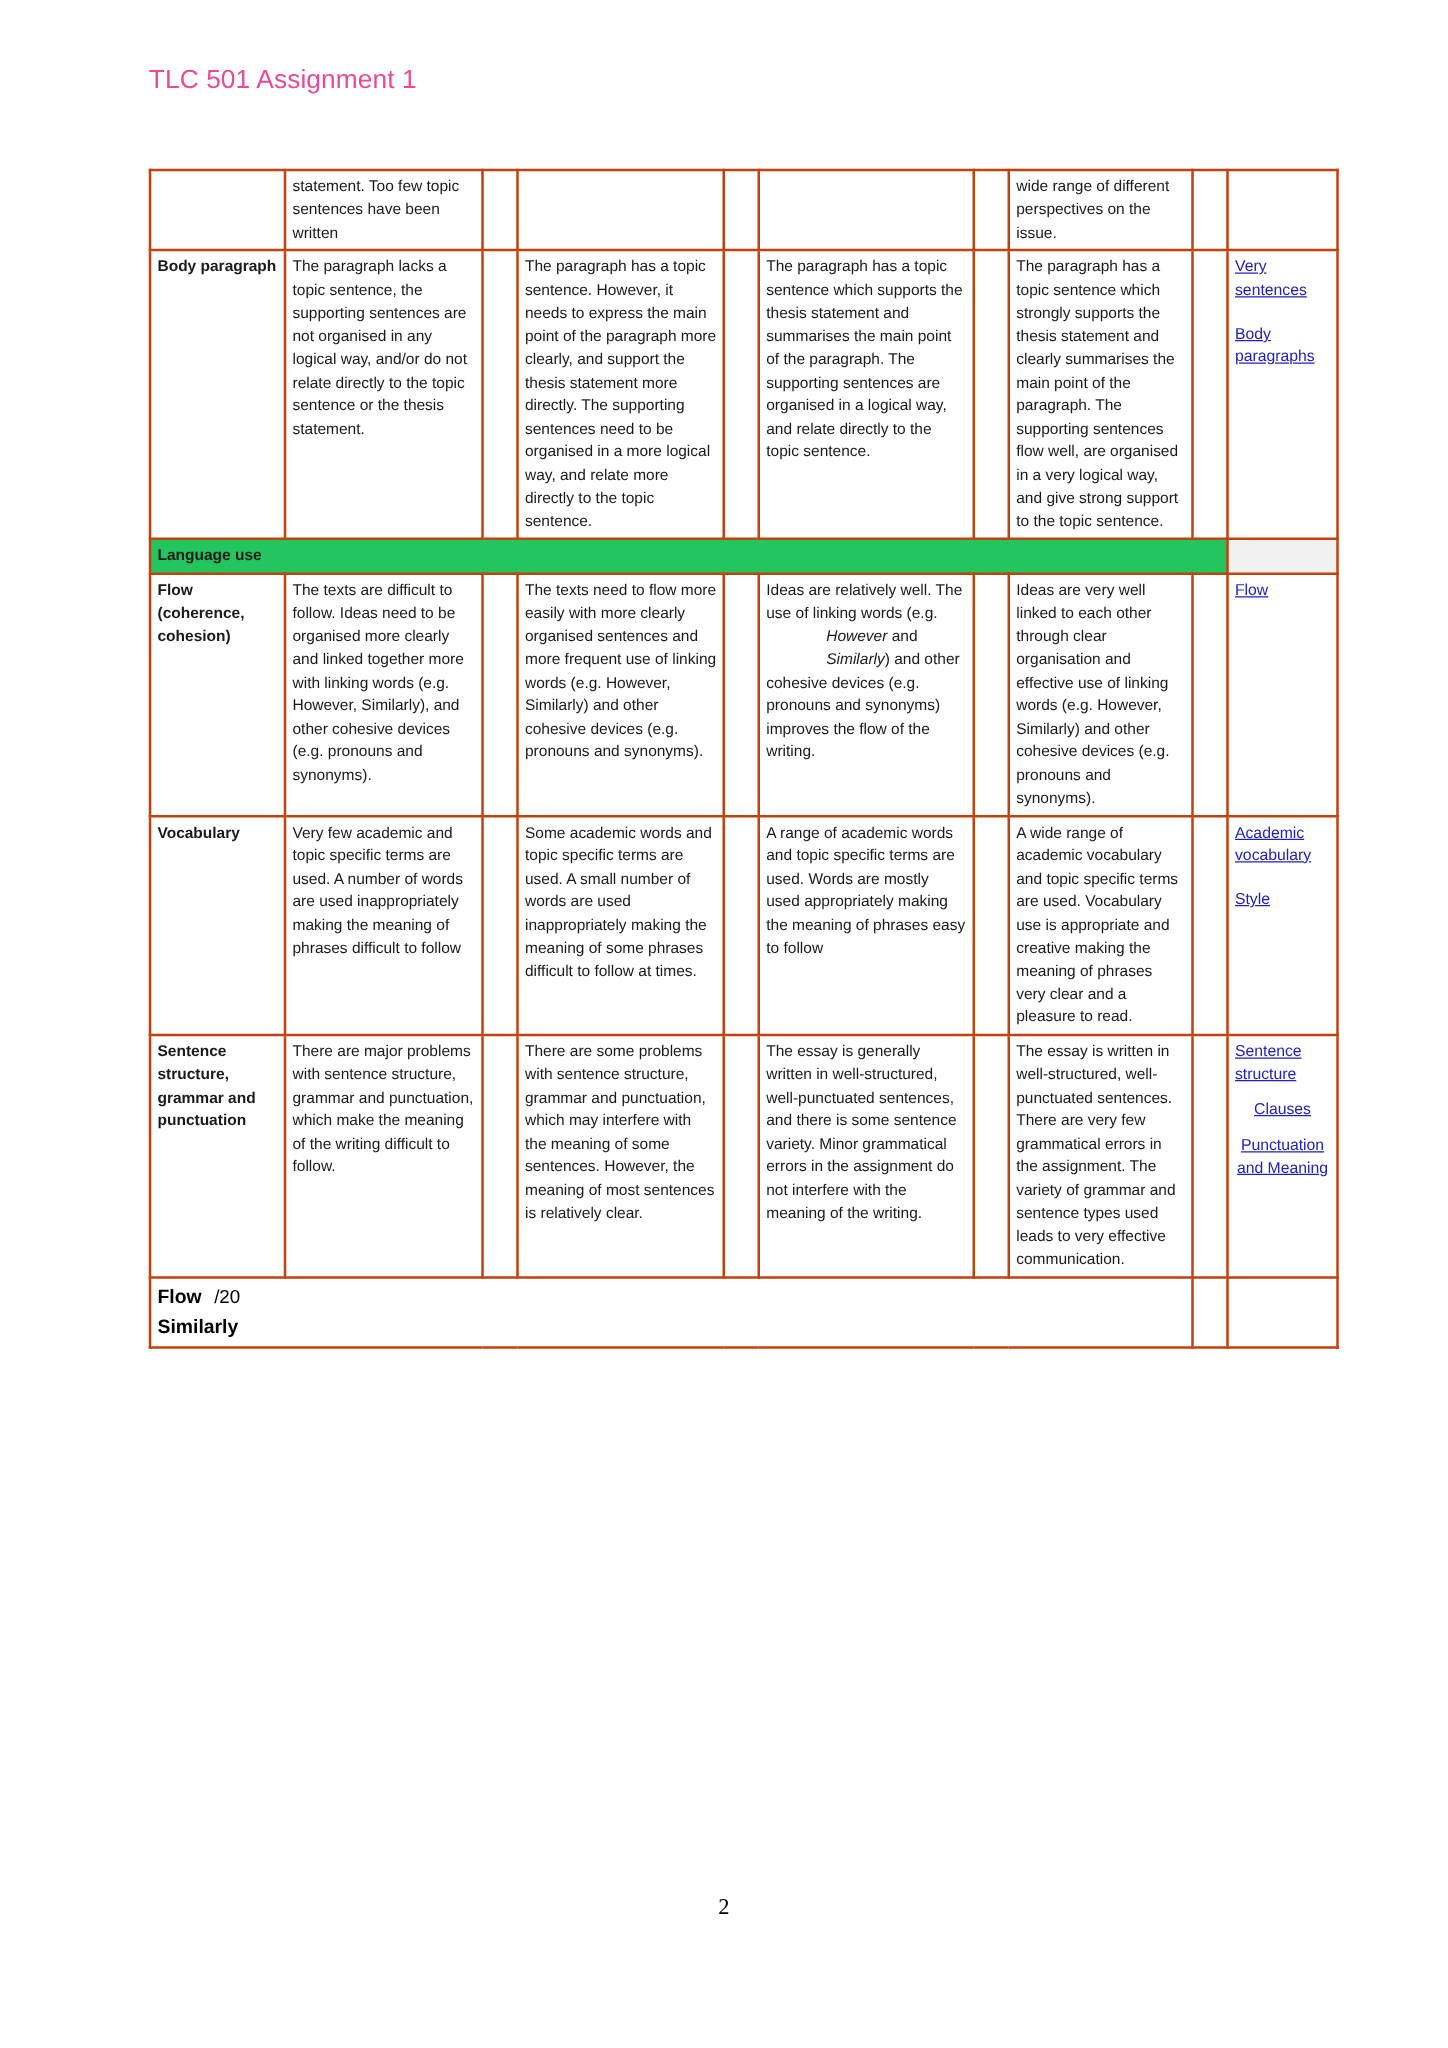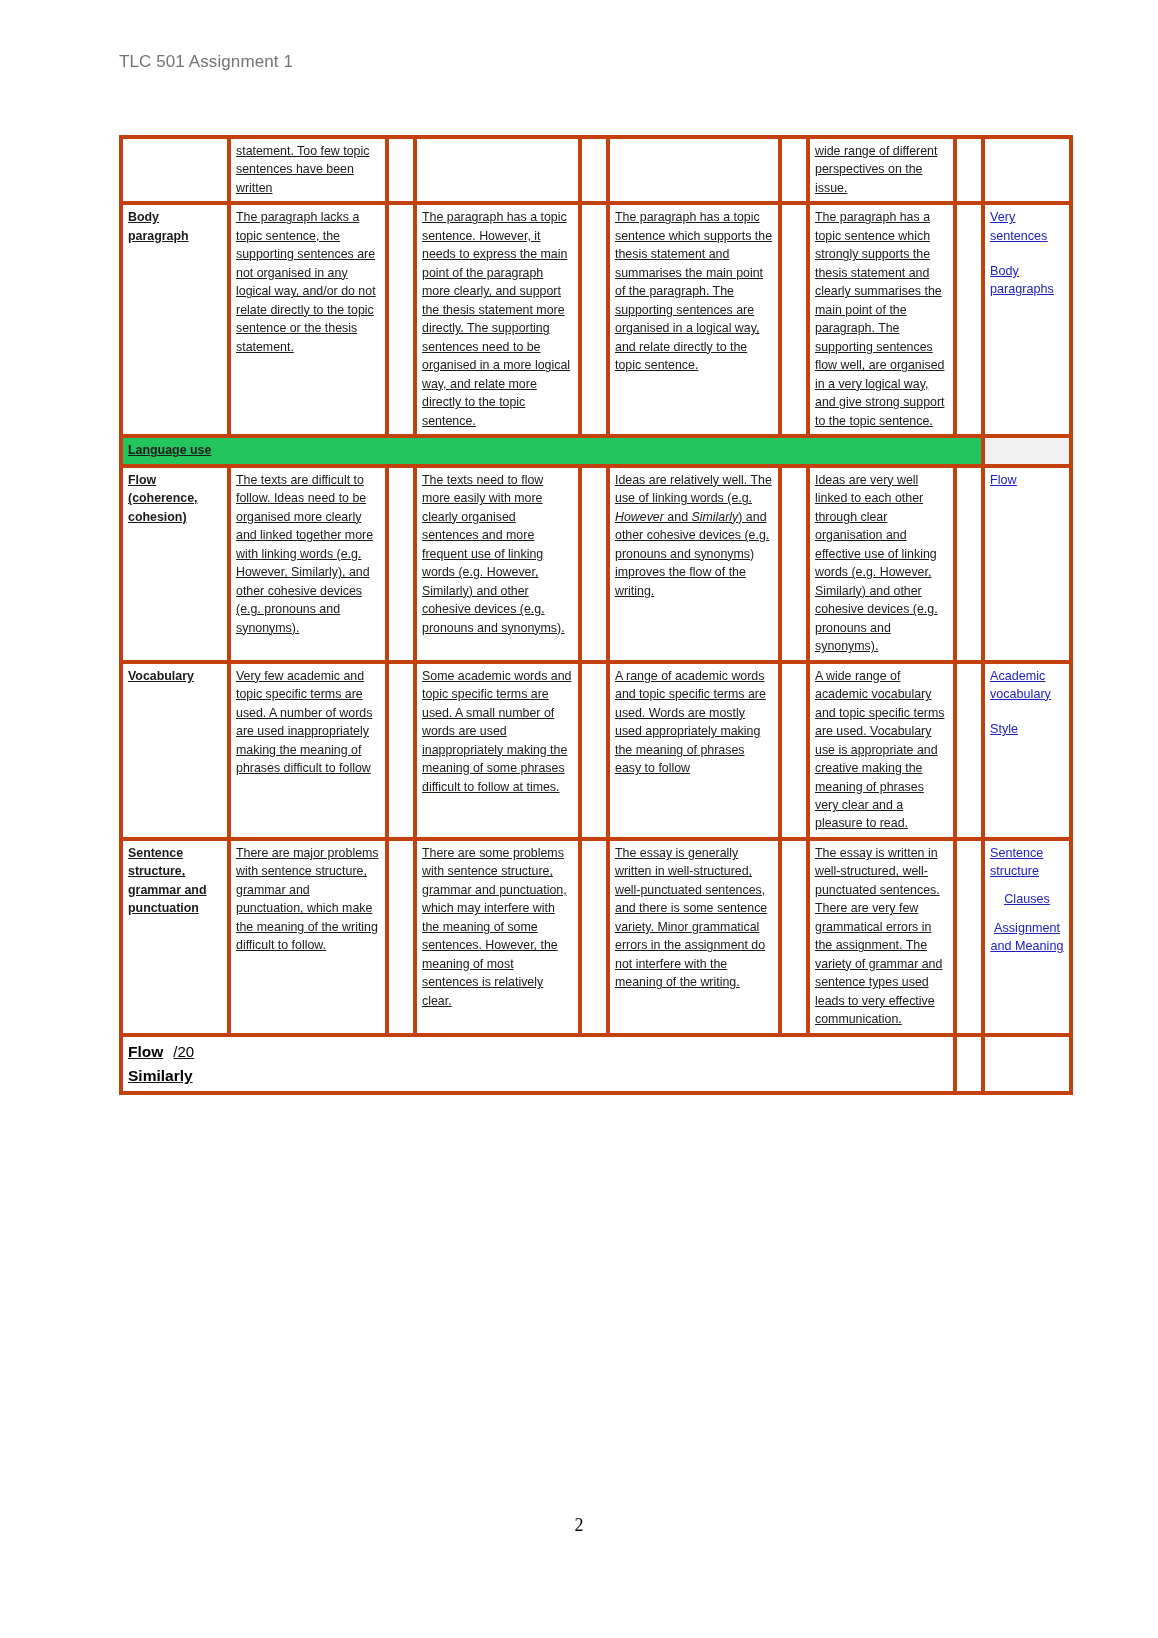--- a/index.html
+++ b/index.html
@@ -18,44 +18,43 @@
   .page {
     position: absolute;
     left: 0; top: 0;
     width: 1158px;
     height: 1638px;
   }
   .doc-title {
     position: absolute;
     left: 119px;
     top: 52px;
-    font-size: 17px;
+    font-size: 21px;
     font-weight: 400;
     letter-spacing: 0.1px;
-    color: #737373;
+    color: #ec4899;
     white-space: nowrap;
   }
   table.rubric {
     position: absolute;
     left: 119px;
     top: 135px;
     width: 950px;
     border-collapse: collapse;
     table-layout: fixed;
   }
   table.rubric td {
-    border: 4px solid #c2410c;
+    border: 2px solid #c2410c;
     vertical-align: top;
     padding: 3px 5px 4px 5px;
     font-size: 12.4px;
     line-height: 1.49;
     color: #1a1a1a;
     word-wrap: break-word;
     overflow-wrap: break-word;
-    text-decoration: underline;
   }
   td.lbl {
     font-weight: bold;
     color: #000;
   }
   td.narrow {
     padding-left: 2px;
     padding-right: 2px;
   }
   td.links {
@@ -78,21 +77,21 @@
     font-size: 12.6px;
     line-height: 1.45;
   }
   .lnk + .lnk {
     margin-top: 17px;
   }
   .lnk.tight + .lnk.tight {
     margin-top: 10px;
     text-align: center;
   }
-  em { font-style: italic; }
+  em { font-style: italic; margin-left: 48px; }
   td.gradecell {
     padding: 6px 5px 8px 8px;
     font-size: 12.4px;
   }
   .grade-line {
     font-size: 15.5px;
     font-weight: bold;
     line-height: 1.55;
     color: #000;
   }
@@ -211,21 +210,21 @@
       <td class="narrow"></td>
       <td>There are some problems with sentence structure, grammar and punctuation, which may interfere with the meaning of some sentences. However, the meaning of most sentences is relatively clear.</td>
       <td class="narrow"></td>
       <td>The essay is generally written in well-structured, well-punctuated sentences, and there is some sentence variety. Minor grammatical errors in the assignment do not interfere with the meaning of the writing.</td>
       <td class="narrow"></td>
       <td>The essay is written in well-structured, well-punctuated sentences. There are very few grammatical errors in the assignment. The variety of grammar and sentence types used leads to very effective communication.</td>
       <td class="narrow"></td>
       <td class="links">
         <a class="lnk tight" href="#">Sentence structure</a>
         <a class="lnk tight" href="#">Clauses</a>
-        <a class="lnk tight" href="#">Assignment and Meaning</a>
+        <a class="lnk tight" href="#">Punctuation and Meaning</a>
       </td>
     </tr>
 
     <tr>
       <td class="gradecell" colspan="8">
         <div class="grade-line">
           <span>Flow</span><span class="outof">/20</span>
         </div>
         <div class="comments-line">Similarly</div>
       </td>

